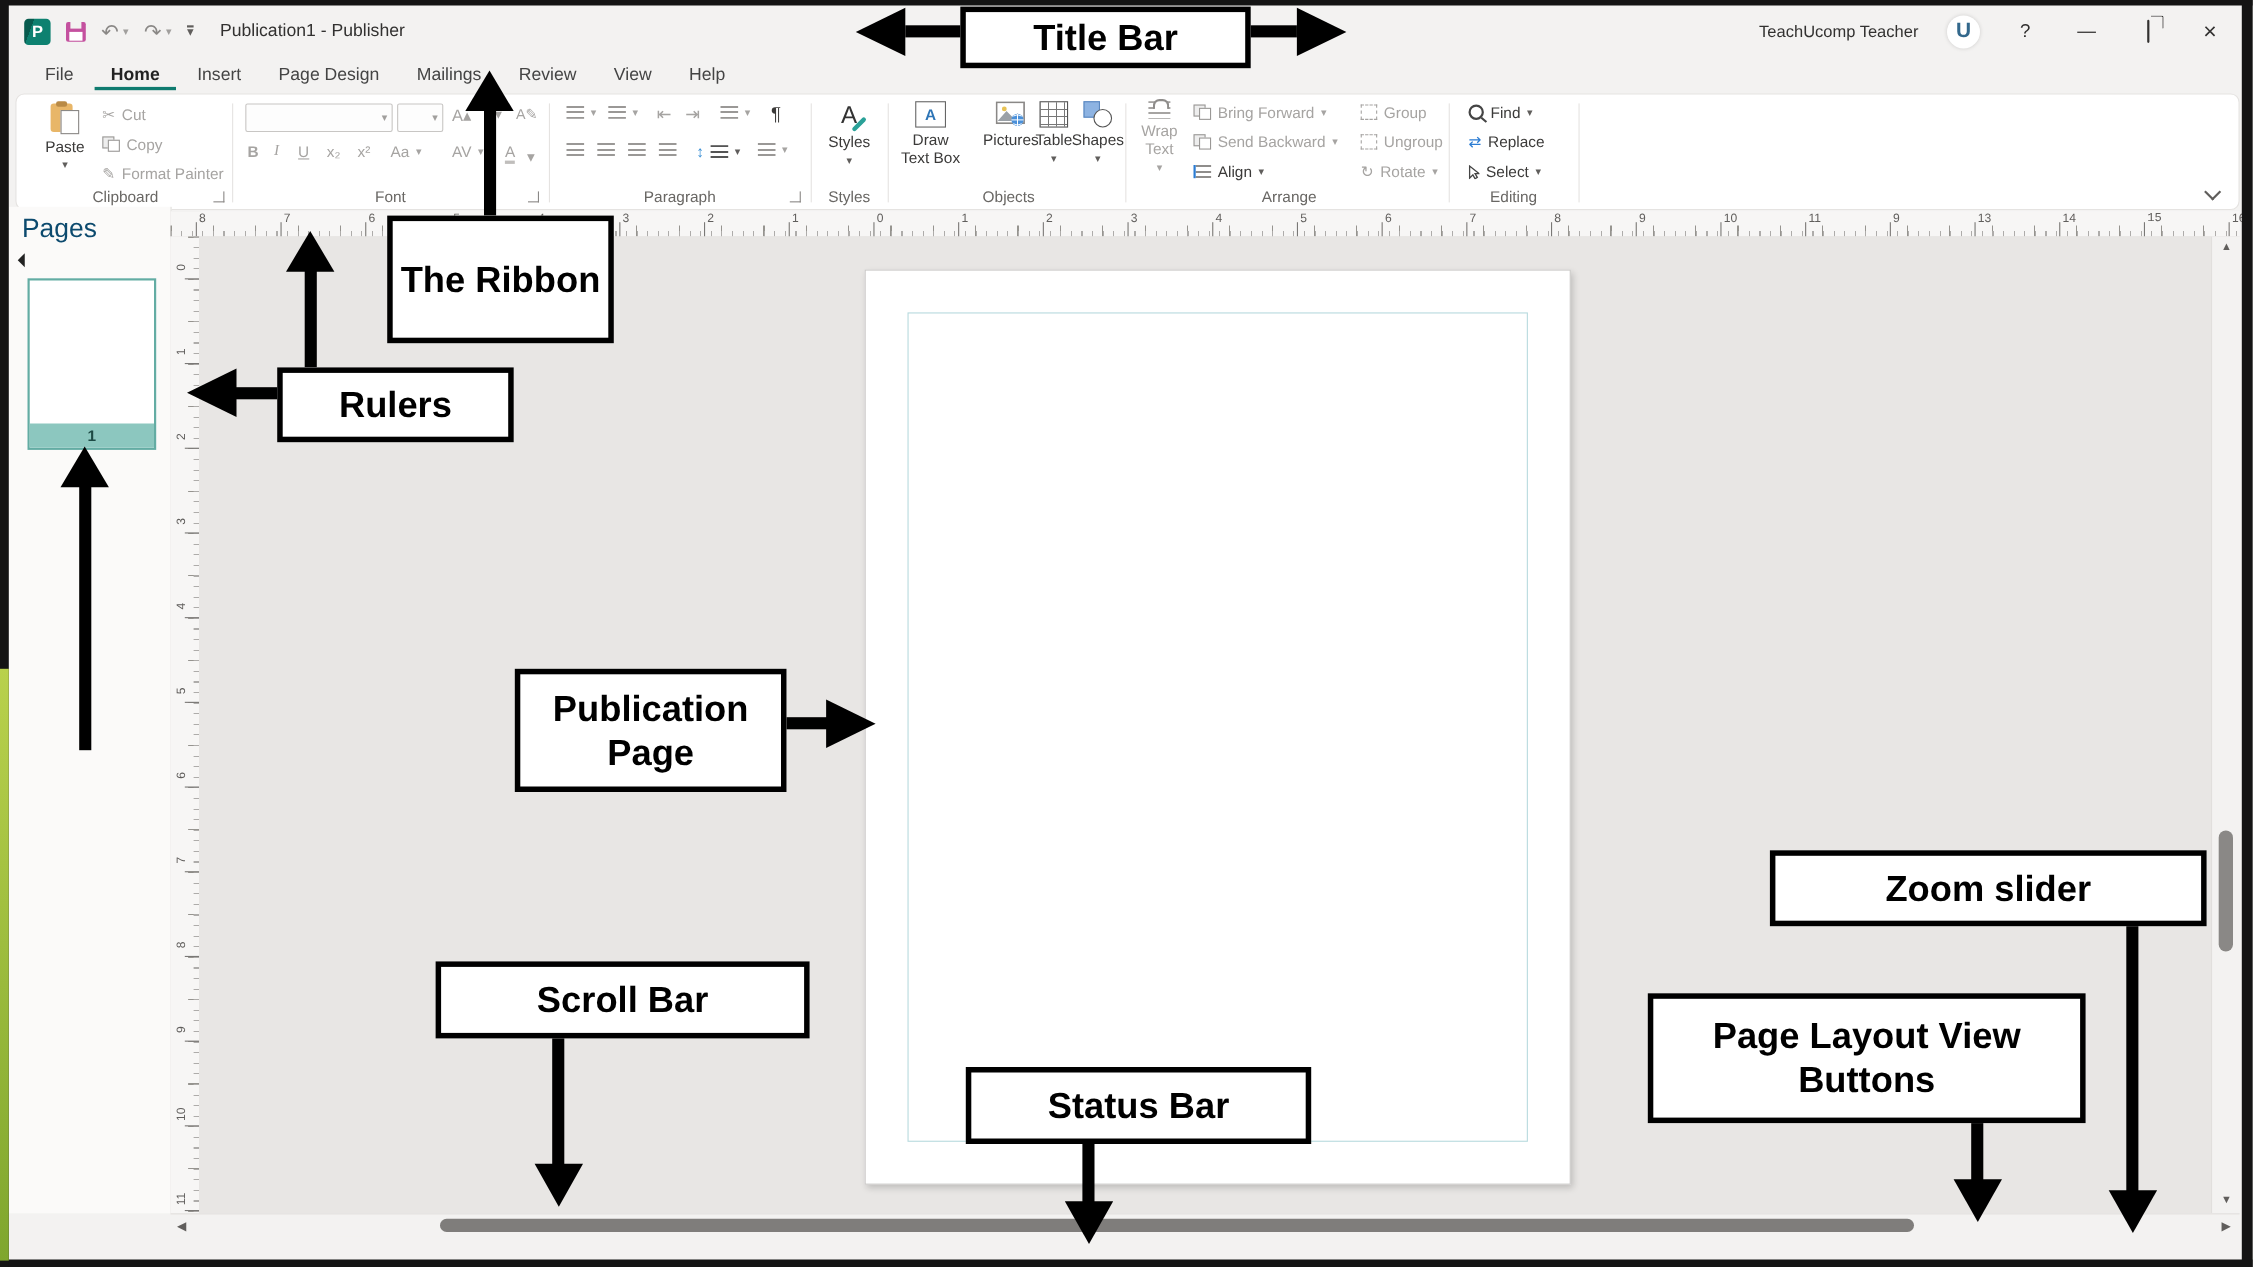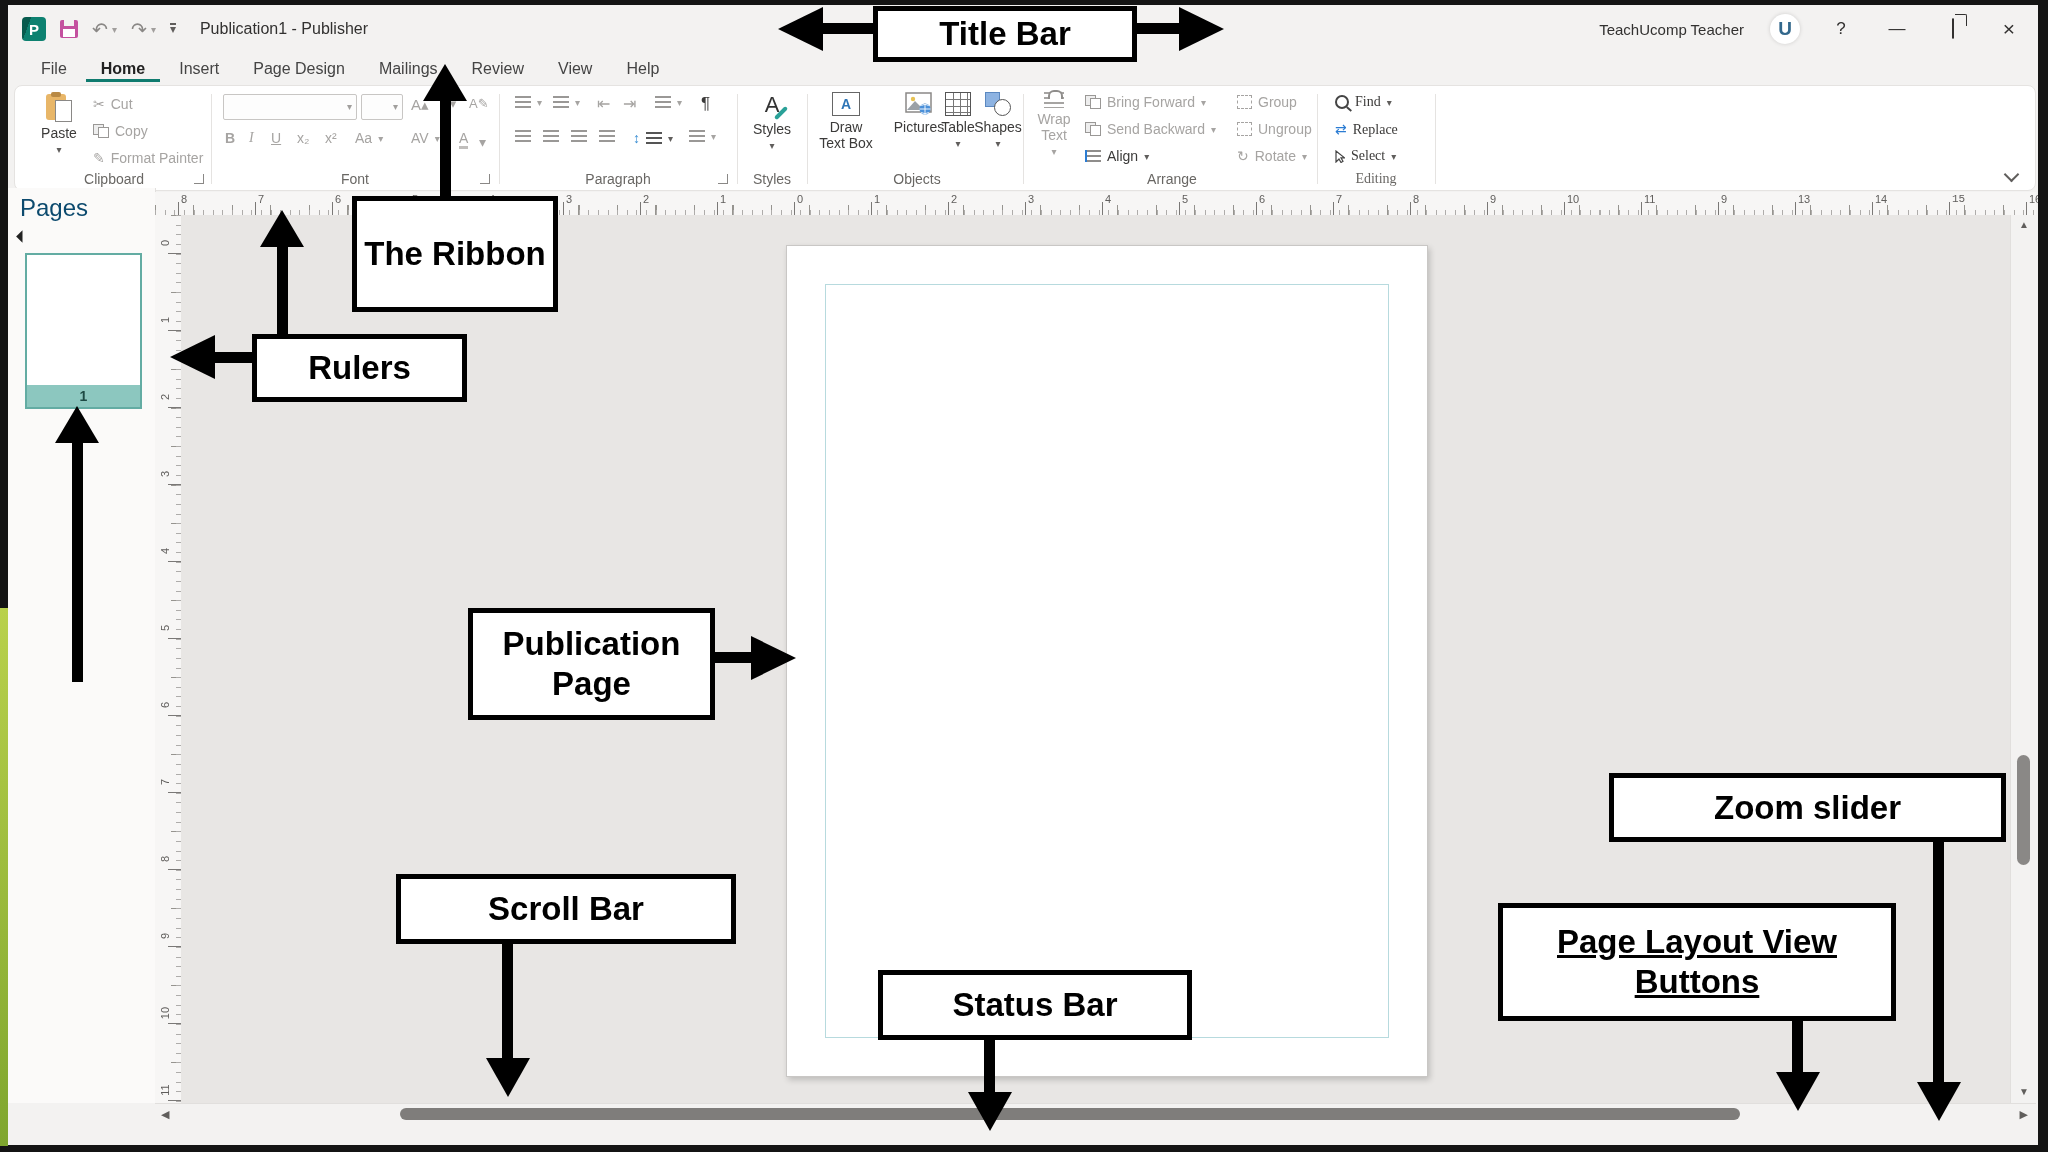--- a/index.html
+++ b/index.html
@@ -368,21 +368,21 @@
       </div>
       <div class="srow gray" style="left:210px;top:62px;">
         <span>↻</span>
         <span>Rotate</span>
           <span class="drop">▾</span>
       </div>
       <div class="rlabel">Arrange</div>
     </div>
     <div class="rsep" style="left:1302px;"></div>
 
-    <div class="rgroup" style="left:1306px;width:110px;font-family:Liberation Serif, serif;">
+    <div class="rgroup" style="left:1306px;width:110px;">
       <div class="srow" style="left:14px;top:8px;">
         <span class="ic-mag"></span>
         <span>Find</span>
           <span class="drop">▾</span>
       </div>
       <div class="srow" style="left:14px;top:35px;">
         <span style="color:#2b7cd3;">⇄</span>
         <span>Replace</span>
       </div>
       <div class="srow" style="left:14px;top:62px;">
@@ -519,21 +519,21 @@
     </div>
   <div class="callout" style="left:396px;top:874px;width:330px;height:60px;">
       <span>Scroll Bar</span>
     </div>
   <div class="callout" style="left:878px;top:970px;width:304px;height:60px;">
       <span>Status Bar</span>
     </div>
   <div class="callout" style="left:1609px;top:773px;width:387px;height:59px;">
       <span>Zoom slider</span>
     </div>
-  <div class="callout" style="left:1498px;top:903px;width:388px;height:108px;text-decoration:underline;">
+  <div class="callout" style="left:1498px;top:903px;width:388px;height:108px;">
       <span>Page Layout View Buttons</span>
     </div>
 
   <div class="ashaft" style="left:823px;top:23px;width:52px;height:11px;"></div>
   <div class="ahead ah-left" style="left:778px;top:7px;"></div>
   <div class="ashaft" style="left:1125px;top:23px;width:54px;height:11px;"></div>
   <div class="ahead ah-right" style="left:1179px;top:7px;"></div>
   <div class="ashaft" style="left:440px;top:100px;width:11px;height:96px;"></div>
   <div class="ahead ah-up" style="left:423px;top:64px;"></div>
   <div class="ashaft" style="left:277px;top:246px;width:11px;height:88px;"></div>

